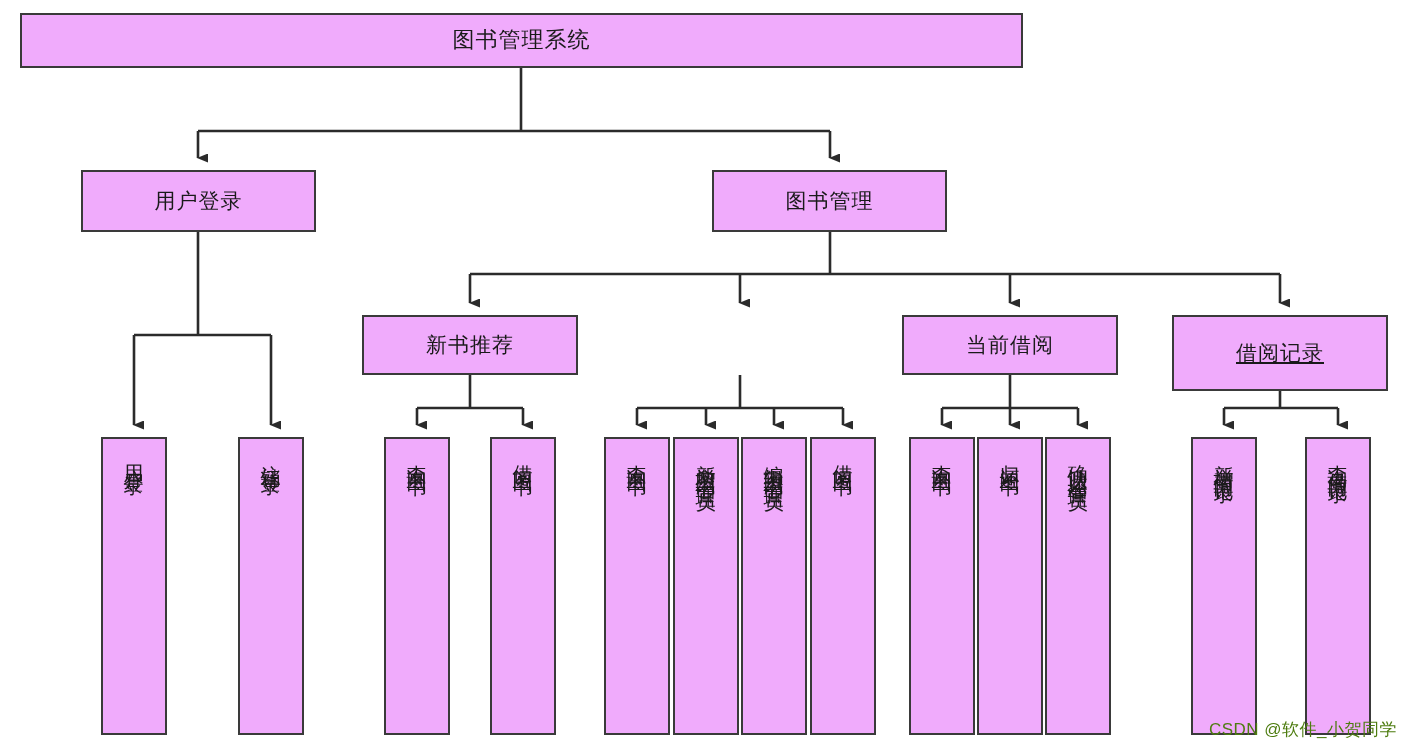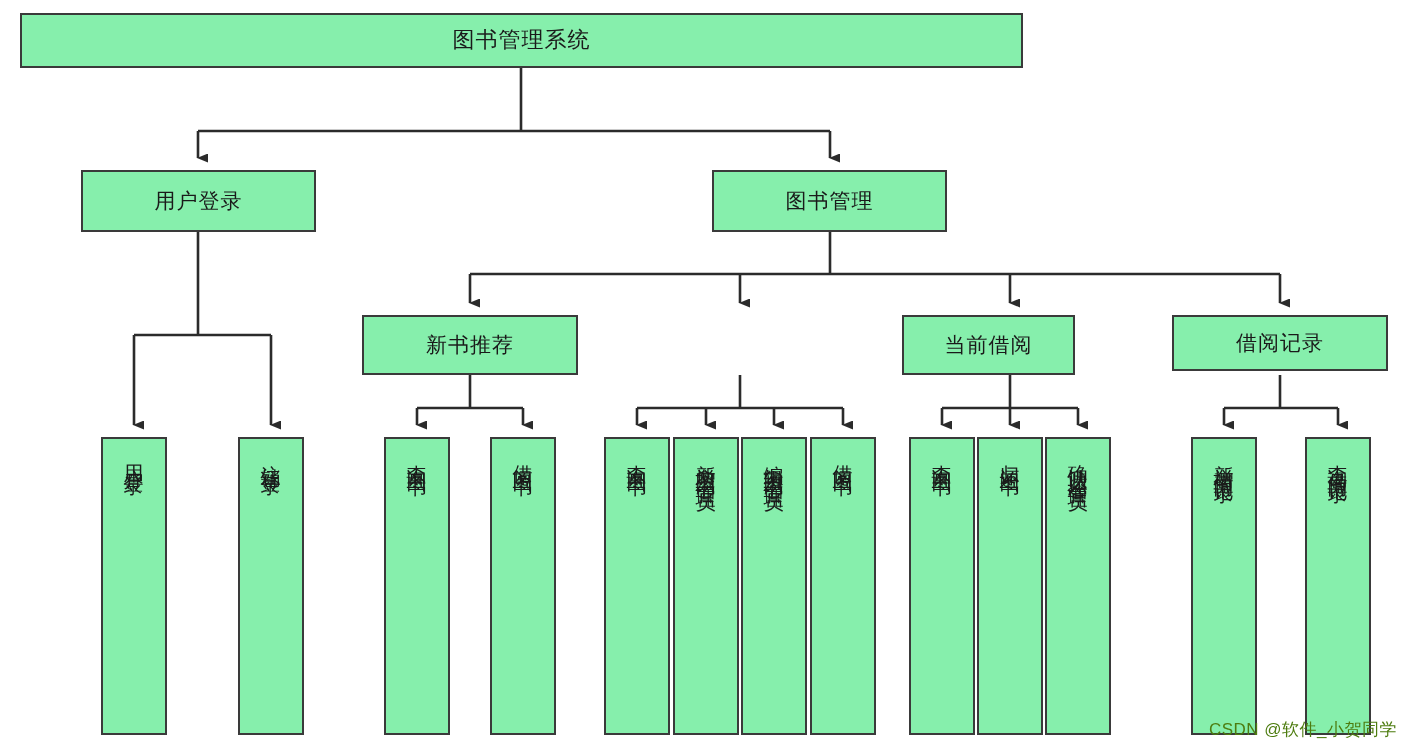--- a/index.html
+++ b/index.html
@@ -8,21 +8,21 @@
     background:#ffffff;
     font-family:"Liberation Sans","DejaVu Sans",sans-serif;
     overflow:hidden;
   }
   #canvas{position:relative;width:1405px;height:747px;}
   svg#wires{position:absolute;left:0;top:0;width:1405px;height:747px;pointer-events:none;}
 
   .node{
     position:absolute;
     box-sizing:border-box;
-    background:#86efac;
+    background:#f0abfc;
     border:2px solid #3a3a3a;
     display:flex;
     align-items:center;
     justify-content:center;
     color:#1a1a1a;
     z-index:2;
   }
   .node .lbl{
     font-size:21px;
     letter-spacing:1px;
@@ -120,24 +120,24 @@
   <div class="node lvl1" style="left:81px;top:170px;width:235px;height:62px;">
     <span class="lbl">用户登录</span>
   </div>
   <div class="node lvl1" style="left:712px;top:170px;width:235px;height:62px;">
     <span class="lbl">图书管理</span>
   </div>
 
   <div class="node lvl2" style="left:362px;top:315px;width:216px;height:60px;">
     <span class="lbl">新书推荐</span>
   </div>
-  <div class="node lvl2" style="left:902px;top:315px;width:173px;height:60px;">
+  <div class="node lvl2" style="left:902px;top:315px;width:216px;height:60px;">
     <span class="lbl">当前借阅</span>
   </div>
-  <div class="node lvl2" style="left:1172px;top:315px;width:216px;height:56px;">
+  <div class="node lvl2" style="left:1172px;top:315px;width:216px;height:76px;text-decoration:underline;">
     <span class="lbl">借阅记录</span>
   </div>
 
   <div class="node leaf" style="left:101px;top:437px;width:66px;height:298px;">
     <span class="lbl">用户登录</span>
   </div>
   <div class="node leaf" style="left:238px;top:437px;width:66px;height:298px;">
     <span class="lbl">注销登录</span>
   </div>
 

